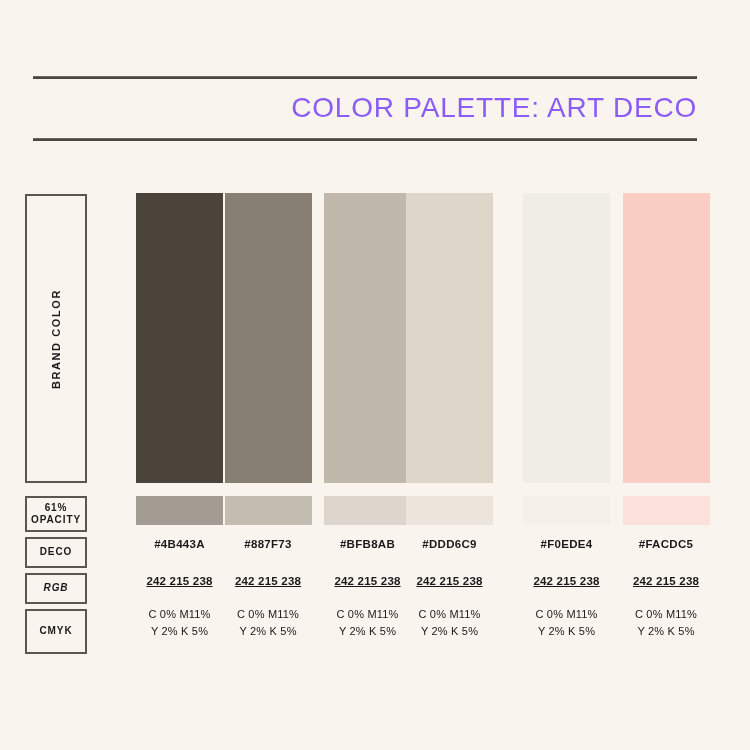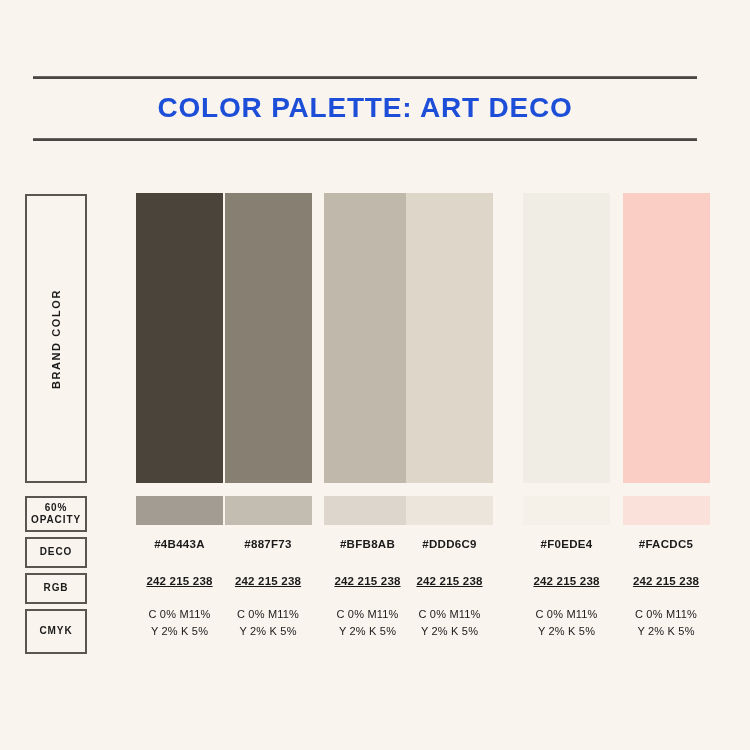--- a/index.html
+++ b/index.html
@@ -33,27 +33,27 @@
   }
 
   .rule {
     height: 3px;
     background: #4a4641;
     border-top: 1px solid #6c665e;
     width: 100%;
   }
 
   .title-text {
-    text-align: center;
+    text-align: right;
     font-size: 28px;
-    font-weight: bold;
+    font-weight: normal;
     letter-spacing: 0.8px;
     line-height: 1;
     padding: 15px 0 16px 0;
-    color: #1d4ed8;
+    color: #8b5cf6;
     white-space: nowrap;
   }
 
   
   .brand-box {
     position: absolute;
     left: 25px;
     top: 194px;
     width: 62px;
     height: 289px;
@@ -85,21 +85,21 @@
     text-align: center;
     font-size: 10px;
     font-weight: bold;
     letter-spacing: 0.9px;
     line-height: 1.25;
     color: #1A1A1A;
   }
 
   .lb-opacity { top: 496px; height: 36px; }
   .lb-codes   { top: 537px; height: 31px; }
-  .lb-rgb     { top: 573px; height: 31px; }
+  .lb-rgb     { top: 573px; height: 31px; font-style: italic; }
   .lb-cmyk    { top: 609px; height: 45px; }
 
   
   .columns {
     position: absolute;
     left: 125px;
     top: 193px;
     width: 583px;
     height: 450px;
   }
@@ -177,21 +177,21 @@
     <div class="rule"></div>
     <div class="title-text">COLOR PALETTE: ART DECO</div>
     <div class="rule"></div>
   </div>
 
   <div class="brand-box">
     <span>BRAND COLOR</span>
   </div>
 
   <div class="label-box lb-opacity">
-    <span><span>60%</span><br><span>OPACITY</span></span>
+    <span><span>61%</span><br><span>OPACITY</span></span>
   </div>
 
   <div class="label-box lb-codes">
     <span>DECO</span>
   </div>
 
   <div class="label-box lb-rgb">
     <span>RGB</span>
   </div>
 

